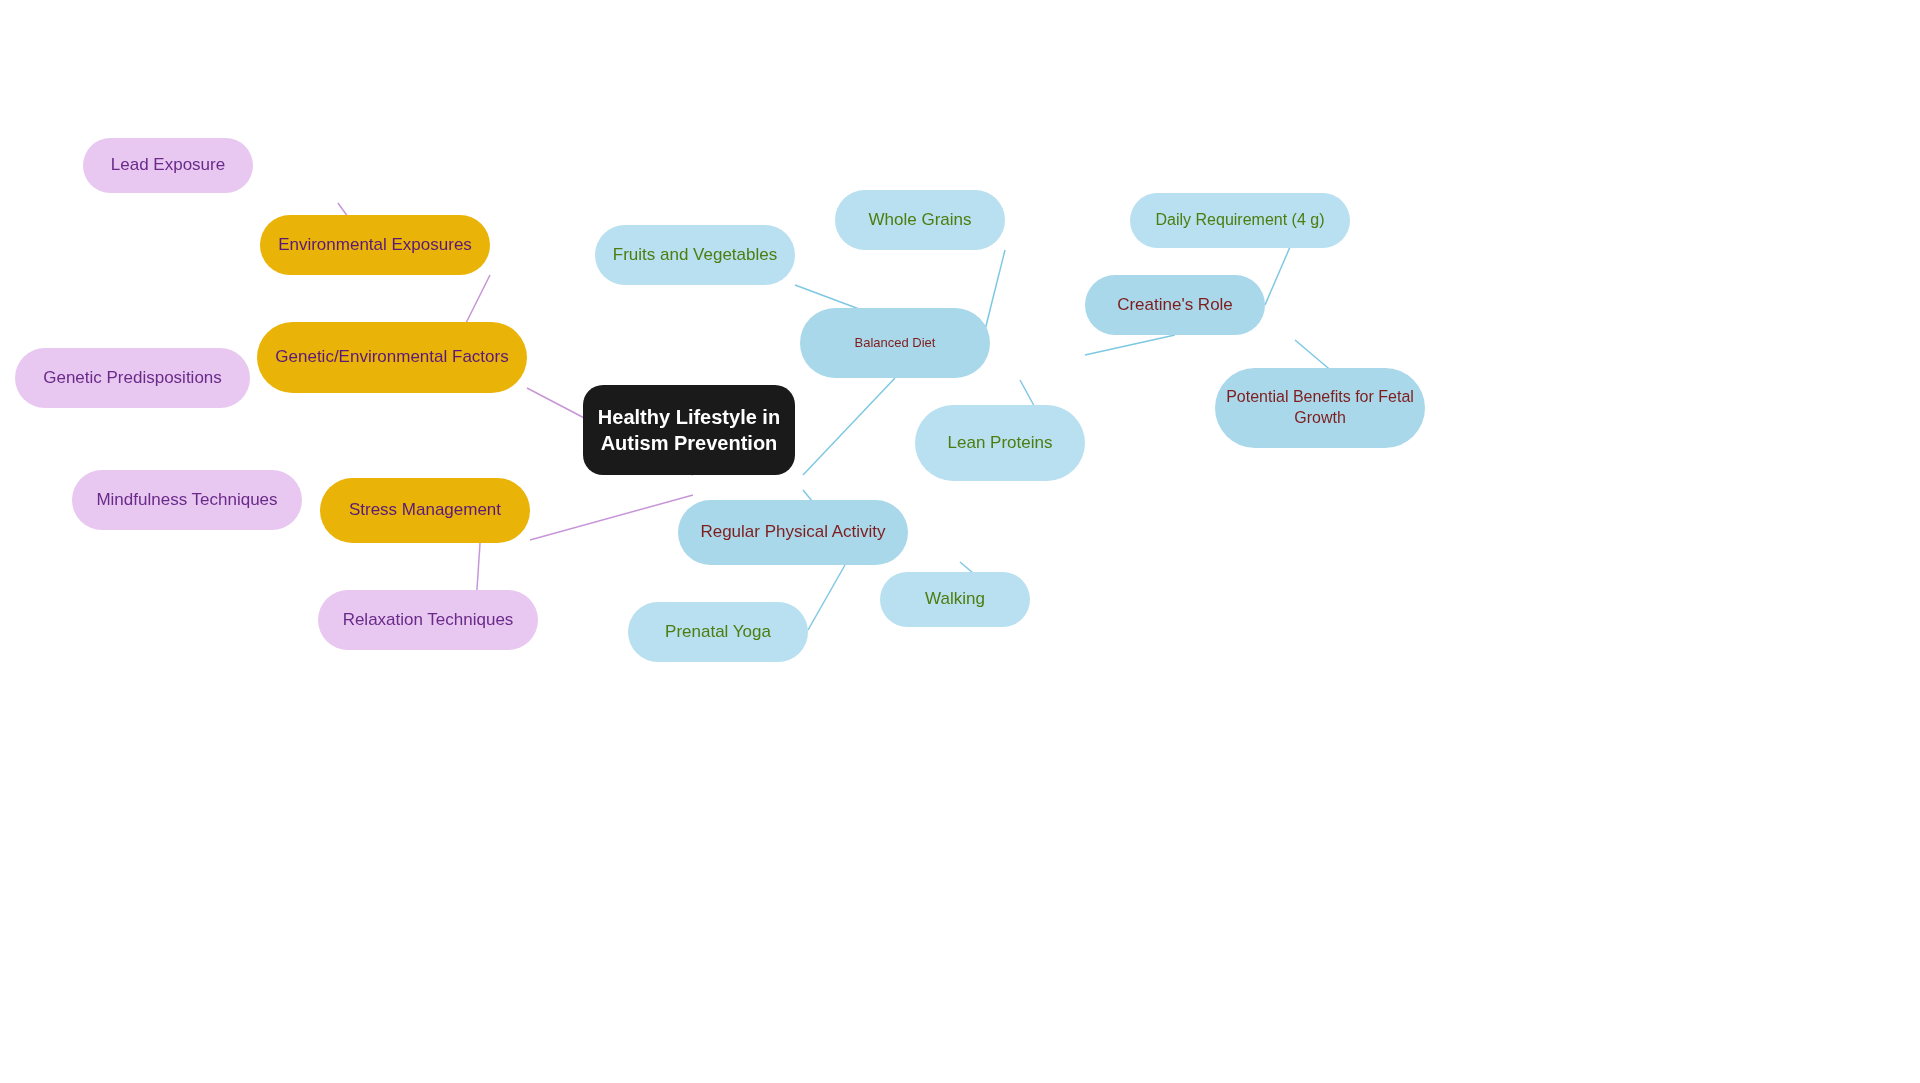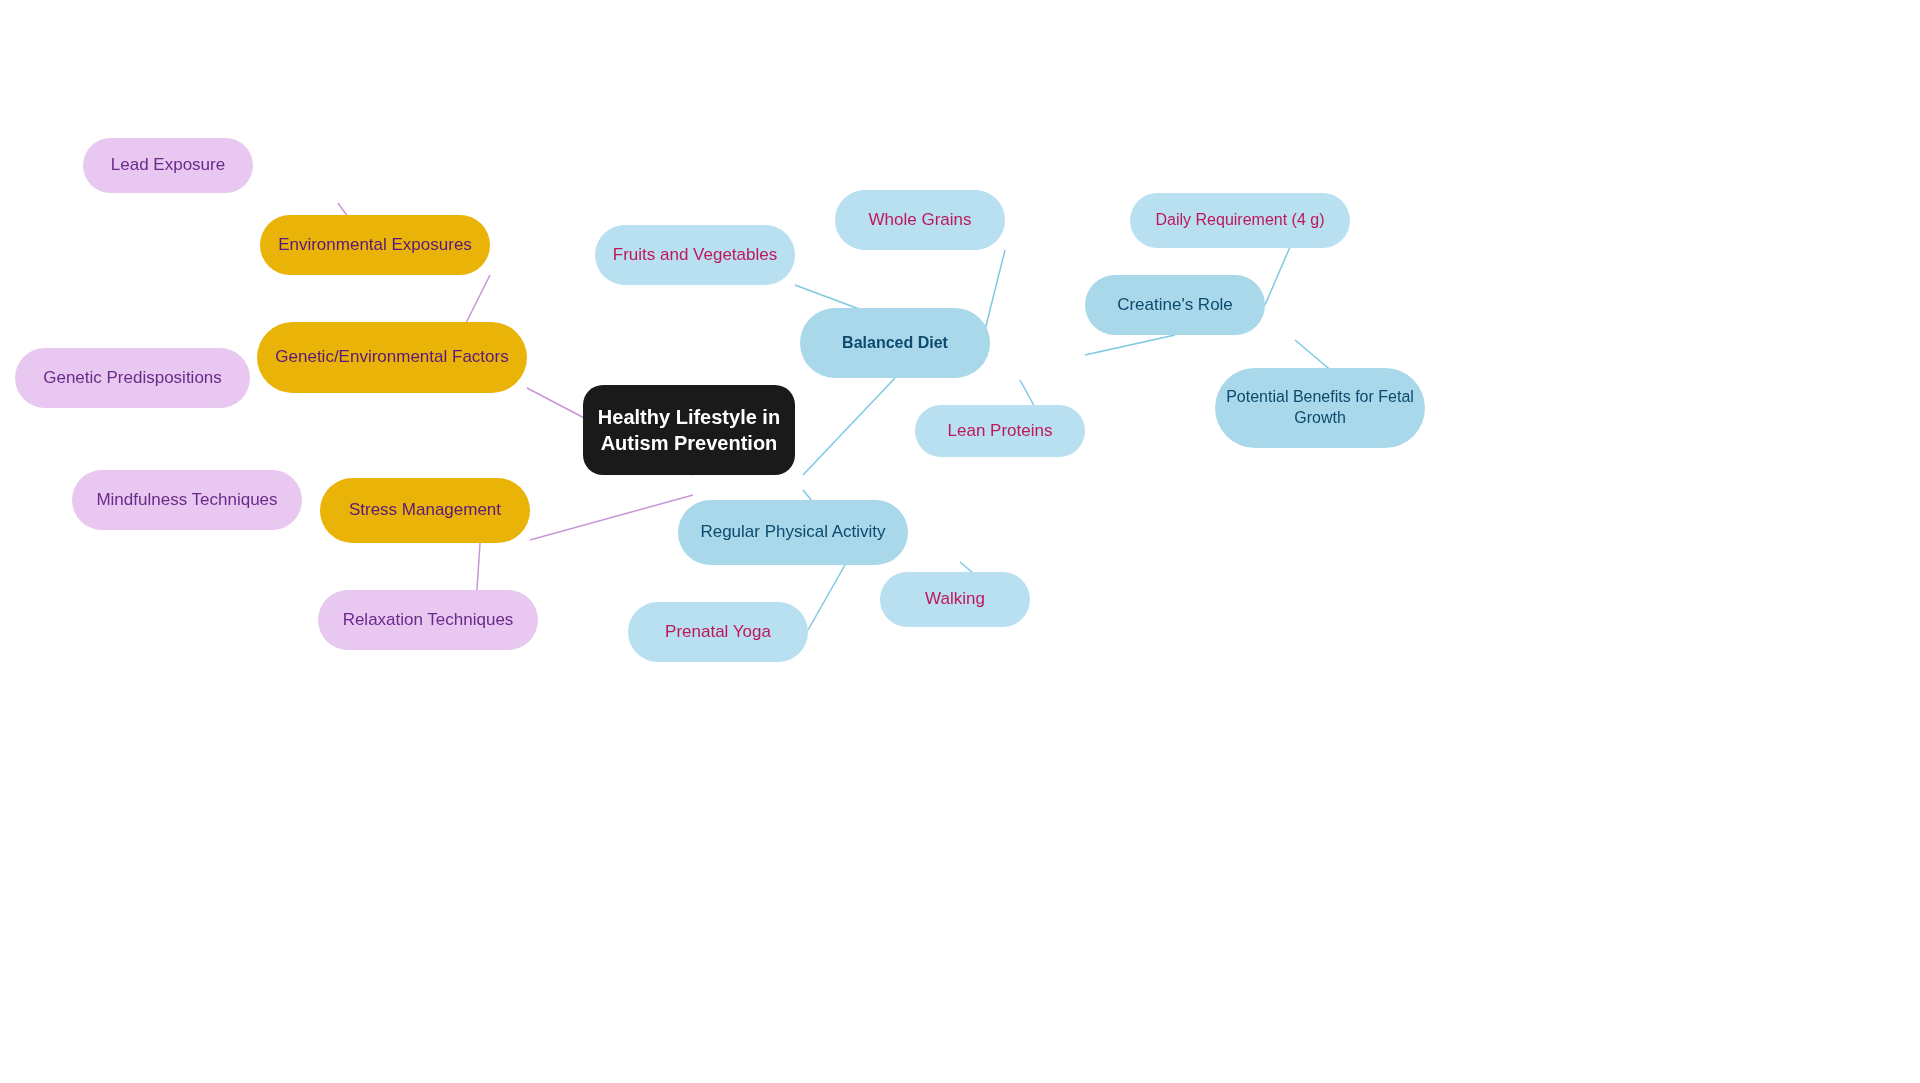--- a/index.html
+++ b/index.html
@@ -26,26 +26,26 @@
       background: #1a1a1a;
       color: #ffffff;
       font-size: 20px;
       font-weight: 600;
       width: 212px;
       height: 90px;
       border-radius: 20px;
     }
     .node-blue {
       background: #b8e0f0;
-      color: #be185d;
+      color: #4d7c0f;
       border: none;
     }
     .node-blue-large {
       background: #a8d8ea;
-      color: #0c4a6e;
+      color: #7f1d1d;
     }
     .node-purple {
       background: #e8c8f0;
       color: #6a2a8a;
       border: none;
     }
     .node-purple-large {
       background: #eab308;
       color: #5a1a7a;
     }
@@ -97,27 +97,27 @@
 
   <line x1="693" y1="495" x2="530" y2="540" class="line-purple"></line>
 
   <line x1="425" y1="530" x2="405" y2="530" class="line-purple"></line>
 
   <line x1="480" y1="543" x2="475" y2="620" class="line-purple"></line>
 </svg>
 
 <div class="node node-center" style="left: 583px; top: 385px;">Healthy Lifestyle in Autism Prevention</div>
 
-<div class="node node-blue node-blue-large" style="left: 800px; top: 308px; width: 190px; height: 70px; font-size: 16px; font-weight: bold;">Balanced Diet</div>
+<div class="node node-blue node-blue-large" style="left: 800px; top: 308px; width: 190px; height: 70px; font-size: 13px;">Balanced Diet</div>
 
 <div class="node node-blue" style="left: 595px; top: 225px; width: 200px; height: 60px; font-size: 17px;">Fruits and Vegetables</div>
 
 <div class="node node-blue" style="left: 835px; top: 190px; width: 170px; height: 60px; font-size: 17px;">Whole Grains</div>
 
-<div class="node node-blue" style="left: 915px; top: 405px; width: 170px; height: 52px; font-size: 17px; text-align: right;">Lean Proteins</div>
+<div class="node node-blue" style="left: 915px; top: 405px; width: 170px; height: 76px; font-size: 17px; text-align: right;">Lean Proteins</div>
 
 <div class="node node-blue node-blue-large" style="left: 1085px; top: 275px; width: 180px; height: 60px; font-size: 17px;">Creatine's Role</div>
 
 <div class="node node-blue" style="left: 1130px; top: 193px; width: 220px; height: 55px; font-size: 16px;">Daily Requirement (4 g)</div>
 
 <div class="node node-blue node-blue-large" style="left: 1215px; top: 368px; width: 210px; height: 80px; font-size: 16px;">Potential Benefits for Fetal Growth</div>
 
 <div class="node node-blue node-blue-large" style="left: 678px; top: 500px; width: 230px; height: 65px; font-size: 17px;">Regular Physical Activity</div>
 
 <div class="node node-blue" style="left: 628px; top: 602px; width: 180px; height: 60px; font-size: 17px;">Prenatal Yoga</div>

